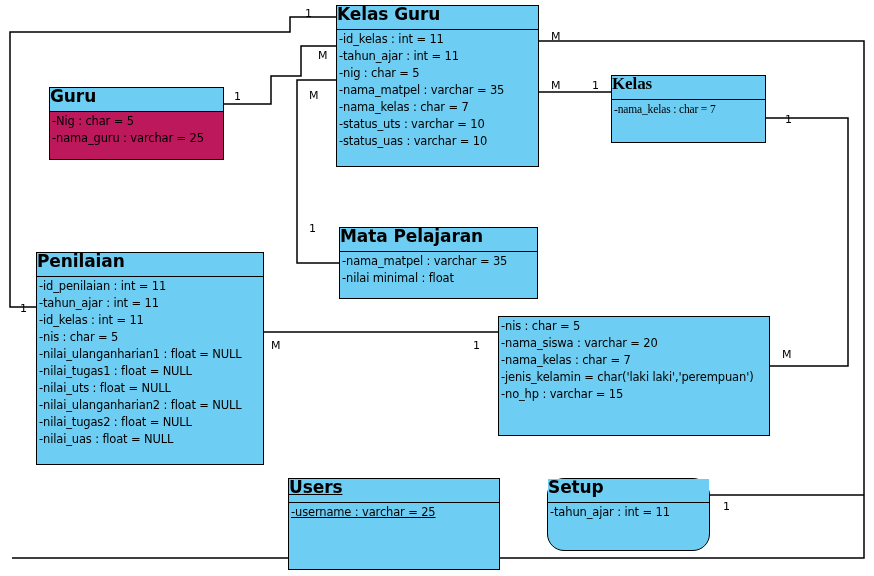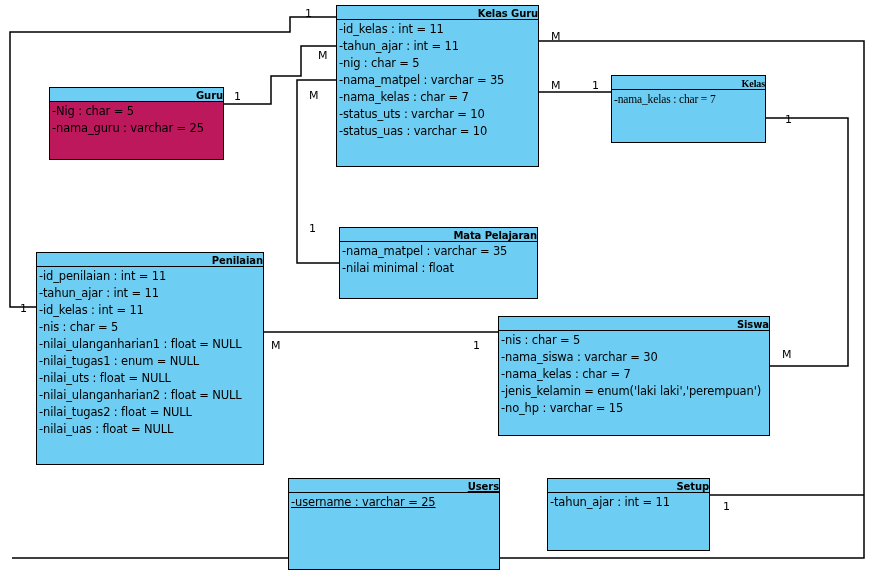--- a/index.html
+++ b/index.html
@@ -1,22 +1,22 @@
 <!DOCTYPE html>
 <html><head>
 <meta charset="utf-8">
 <title>ER Diagram</title>
 <style>
   html,body{margin:0;padding:0;background:#ffffff;}
   body{font-family:"DejaVu Sans","Liberation Sans",sans-serif;}
   #canvas{position:relative;width:874px;height:576px;background:#fff;overflow:hidden;}
   #wires{position:absolute;left:0;top:0;width:874px;height:576px;}
   .entity{position:absolute;box-sizing:border-box;background:#6ecdf2;border:1.5px solid #000;}
-  .entity .hdr{box-sizing:border-box;height:14px;line-height:16px;text-align:right;
-      font-size:10px;font-weight:bold;color:#000;border-bottom:1.5px solid #000;
+  .entity .hdr{box-sizing:border-box;height:24px;line-height:16px;text-align:left;
+      font-size:17px;font-weight:bold;color:#000;border-bottom:1.5px solid #000;
       background:#6ecdf2;letter-spacing:-0.1px;}
   .entity .attrs{padding:1px 0 0 2px;}
   .attr{font-size:11.5px;line-height:17px;color:#000;white-space:nowrap;letter-spacing:-0.15px;}
   .card{position:absolute;font-size:11px;color:#000;font-family:"DejaVu Sans","Liberation Sans",sans-serif;}
 </style>
 </head>
 <body>
 
 <div id="canvas">
 
@@ -65,44 +65,43 @@
         </div>
       </div>
       <div class="entity" style="left: 36px; top: 252px; width: 228px; height: 213px; background: rgb(110, 205, 242);">
         <div class="hdr">Penilaian</div>
         <div class="attrs">
           <div class="attr">-id_penilaian : int = 11</div>
           <div class="attr">-tahun_ajar : int = 11</div>
           <div class="attr">-id_kelas : int = 11</div>
           <div class="attr">-nis : char = 5</div>
           <div class="attr">-nilai_ulanganharian1 : float = NULL</div>
-          <div class="attr">-nilai_tugas1 : enum = NULL</div>
+          <div class="attr">-nilai_tugas1 : float = NULL</div>
           <div class="attr">-nilai_uts : float = NULL</div>
           <div class="attr">-nilai_ulanganharian2 : float = NULL</div>
           <div class="attr">-nilai_tugas2 : float = NULL</div>
           <div class="attr">-nilai_uas : float = NULL</div>
         </div>
       </div>
       <div class="entity" style="left: 498px; top: 316px; width: 272px; height: 120px; background: rgb(110, 205, 242);">
-        <div class="hdr">Siswa</div>
         <div class="attrs">
           <div class="attr">-nis : char = 5</div>
-          <div class="attr">-nama_siswa : varchar = 30</div>
+          <div class="attr">-nama_siswa : varchar = 20</div>
           <div class="attr">-nama_kelas : char = 7</div>
-          <div class="attr">-jenis_kelamin = enum('laki laki','perempuan')</div>
+          <div class="attr">-jenis_kelamin = char('laki laki','perempuan')</div>
           <div class="attr">-no_hp : varchar = 15</div>
         </div>
       </div>
       <div class="entity" style="left: 288px; top: 478px; width: 212px; height: 92px; background: rgb(110, 205, 242); text-decoration: underline;">
         <div class="hdr">Users</div>
         <div class="attrs">
           <div class="attr">-username : varchar = 25</div>
         </div>
       </div>
-      <div class="entity" style="left: 547px; top: 478px; width: 163px; height: 73px; background: rgb(110, 205, 242);">
+      <div class="entity" style="left: 547px; top: 478px; width: 163px; height: 73px; background: rgb(110, 205, 242); border-radius: 17px;">
         <div class="hdr">Setup</div>
         <div class="attrs">
           <div class="attr">-tahun_ajar : int = 11</div>
         </div>
       </div>
     </div>
   <div id="cards">
       <span class="card" style="left: 305px; top: 7px;">1</span>
       <span class="card" style="left: 318px; top: 49px;">M</span>
       <span class="card" style="left: 234px; top: 90px;">1</span>

